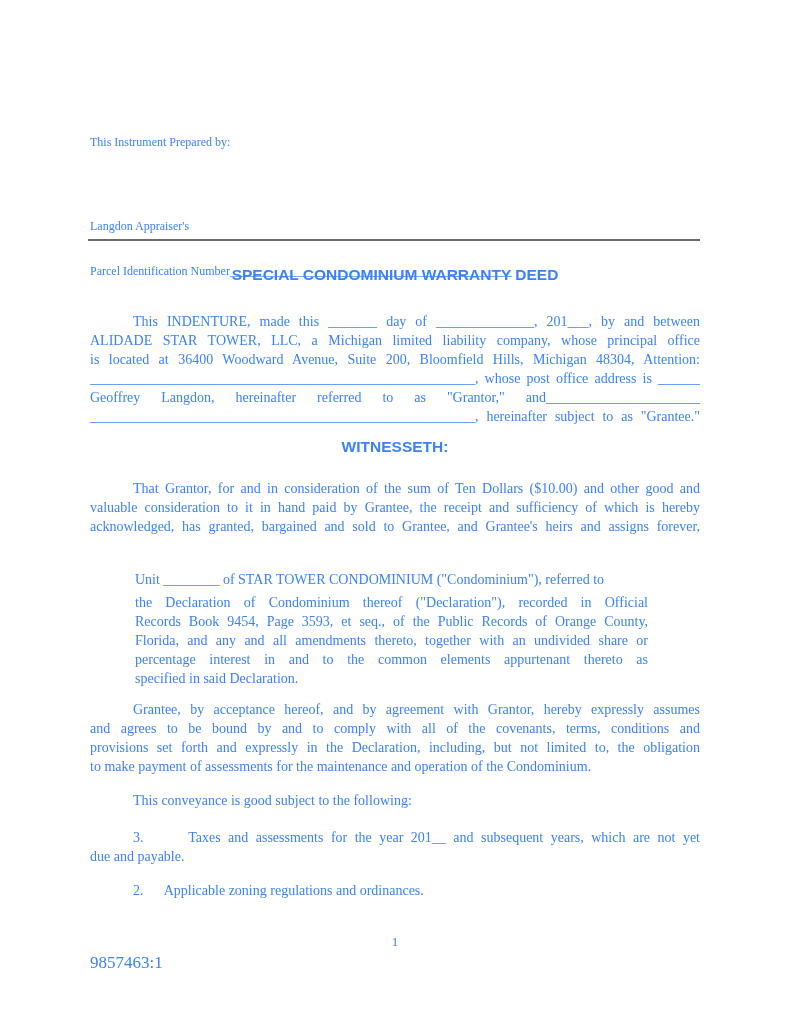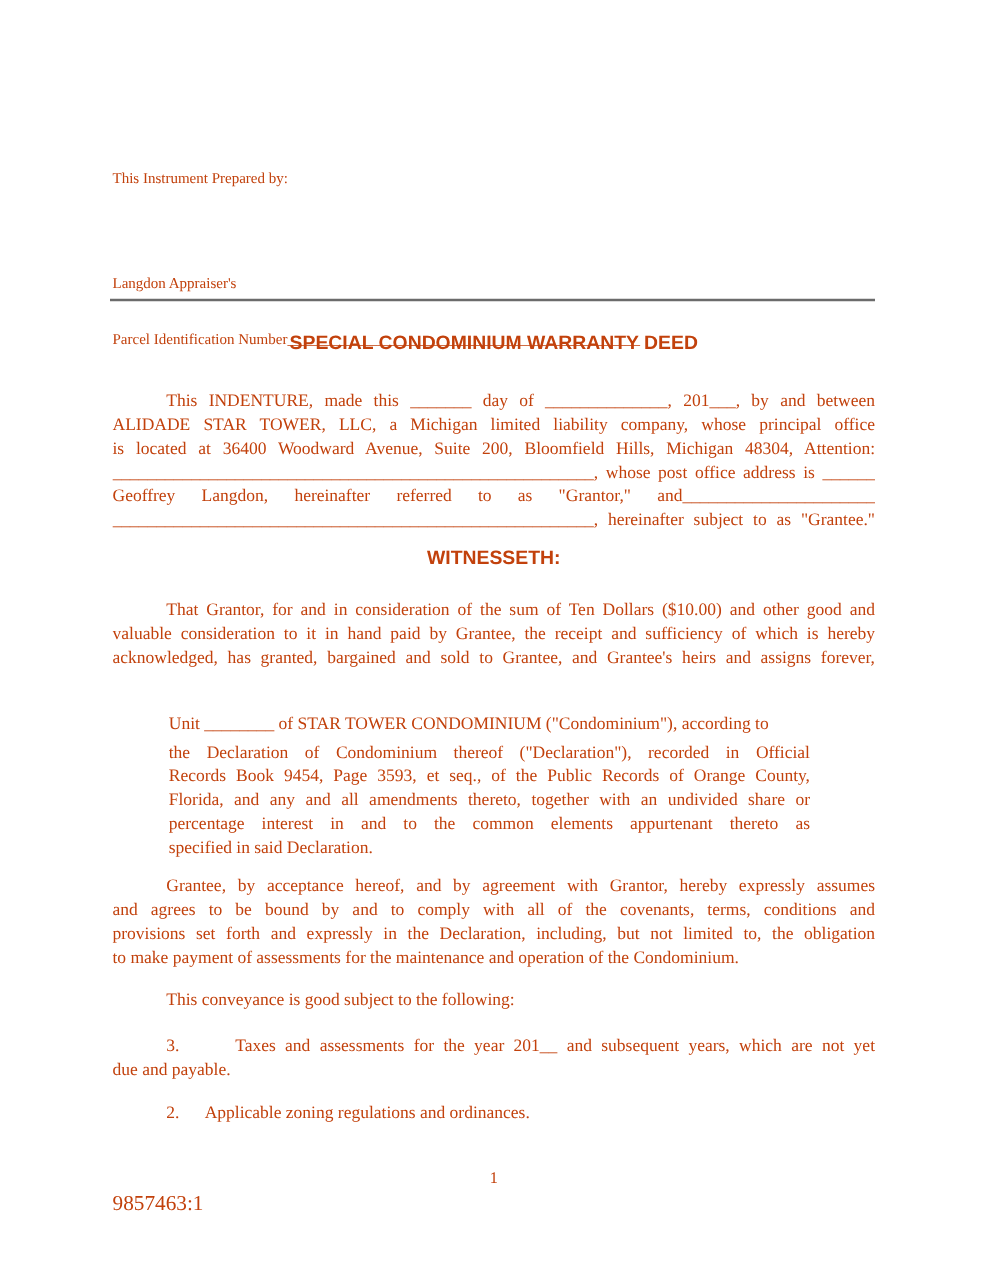--- a/index.html
+++ b/index.html
@@ -1,21 +1,21 @@
 <!DOCTYPE html>
 <html><head>
 <meta charset="utf-8">
 <style>
   html, body { margin: 0; padding: 0; background: #ffffff; }
   .page {
     position: relative;
     width: 790px;
     height: 1022px;
     background: #ffffff;
-    color: #c2410c;
+    color: #3b82f6;
     font-family: "Liberation Serif", serif;
     font-size: 14px;
     overflow: hidden;
   }
   .block {
     position: absolute;
     left: 90px;
     width: 610px;
   }
   .small {
@@ -94,21 +94,21 @@
         <div class="ln">That Grantor, for and in consideration of the sum of Ten Dollars ($10.00) and other good and</div>
         <div class="ln">valuable consideration to it in hand paid by Grantee, the receipt and sufficiency of which is hereby</div>
         <div class="ln">acknowledged, has granted, bargained and sold to Grantee, and Grantee's heirs and assigns forever,</div>
       </div>
     <div class="ln manual-last">
       
     </div>
   </div>
 
   <div class="block unit natural-last" style="top:570px; left:135px; width:513px;">
-      <div class="ln">Unit ________ of STAR TOWER CONDOMINIUM ("Condominium"), according to</div>
+      <div class="ln">Unit ________ of STAR TOWER CONDOMINIUM ("Condominium"), referred to</div>
       <div class="ln">the Declaration of Condominium thereof ("Declaration"), recorded in Official</div>
       <div class="ln">Records Book 9454, Page 3593, et seq., of the Public Records of Orange County,</div>
       <div class="ln">Florida, and any and all amendments thereto, together with an undivided share or</div>
       <div class="ln">percentage interest in and to the common elements appurtenant thereto as</div>
       <div class="ln">specified in said Declaration.</div>
     </div>
 
   <div class="block indent1 natural-last" style="top:700px">
       <div class="ln">Grantee, by acceptance hereof, and by agreement with Grantor, hereby expressly assumes</div>
       <div class="ln">and agrees to be bound by and to comply with all of the covenants, terms, conditions and</div>

